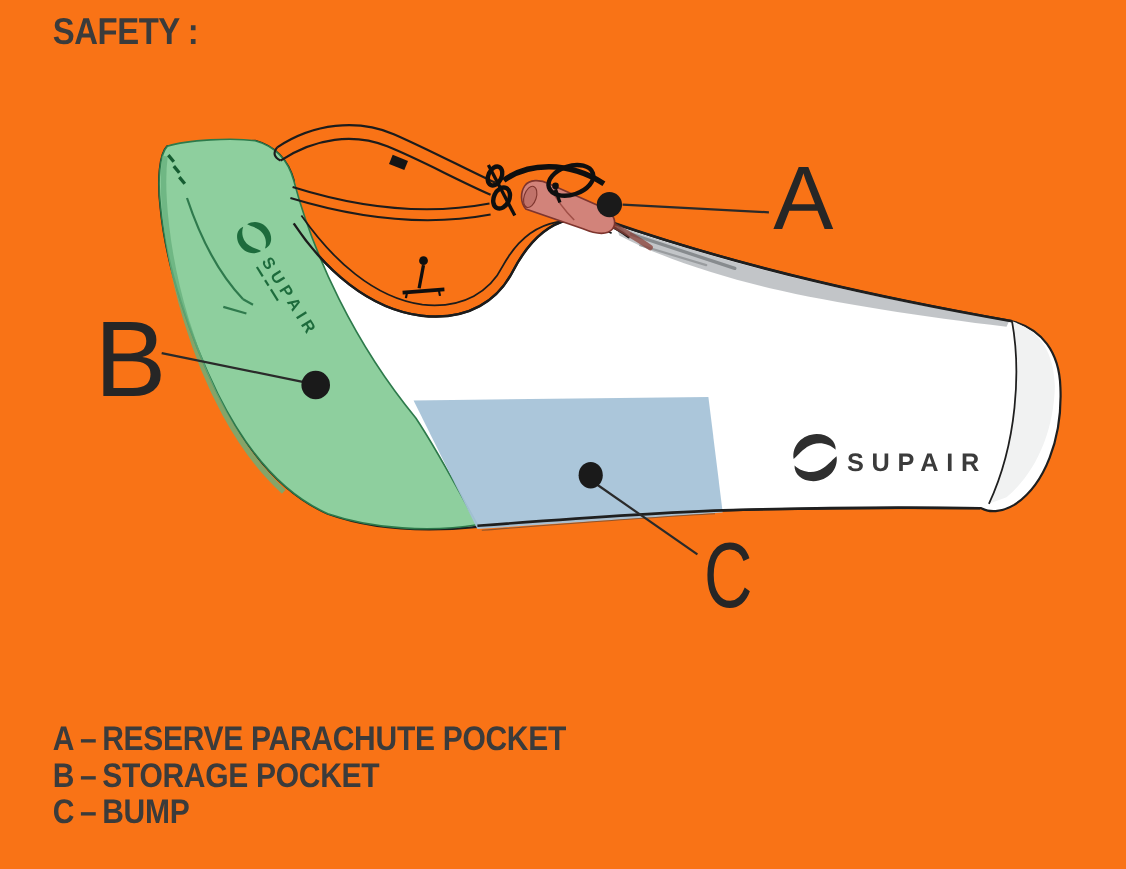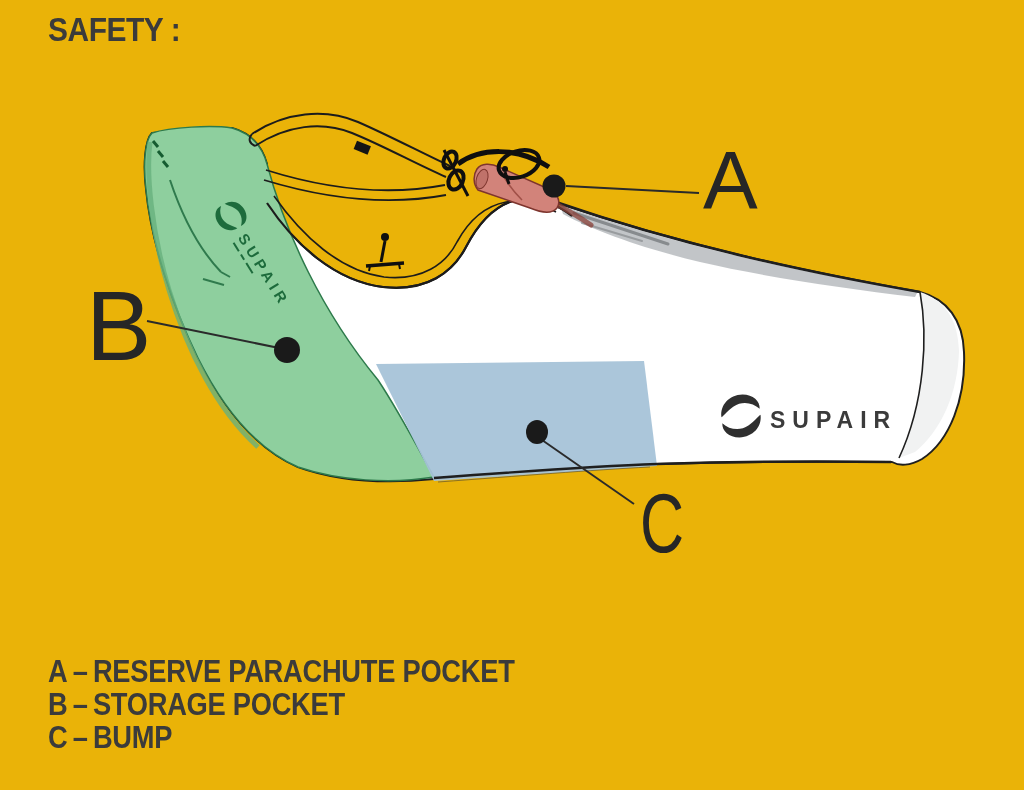--- a/index.html
+++ b/index.html
@@ -1,17 +1,17 @@
 <!DOCTYPE html>
 <html><head>
 <meta charset="utf-8">
 <style>
   html,body{margin:0;padding:0;background:#ffffff;}
   .stage{
-    position:relative;width:1024px;height:790px;background:#eab308;
+    position:relative;width:1024px;height:790px;background:#f97316;
     font-family:"Liberation Sans", sans-serif;overflow:hidden;
   }
   .page-title{
     position:absolute;left:48px;top:10px;margin:0;
     font-size:34px;font-weight:bold;color:#3b3b3b;letter-spacing:-0.5px;
     transform:scaleX(0.88);transform-origin:left top;white-space:nowrap;
   }
   .diagram-svg{position:absolute;left:0;top:0;}
   .legend{
     position:absolute;left:48px;top:655px;

